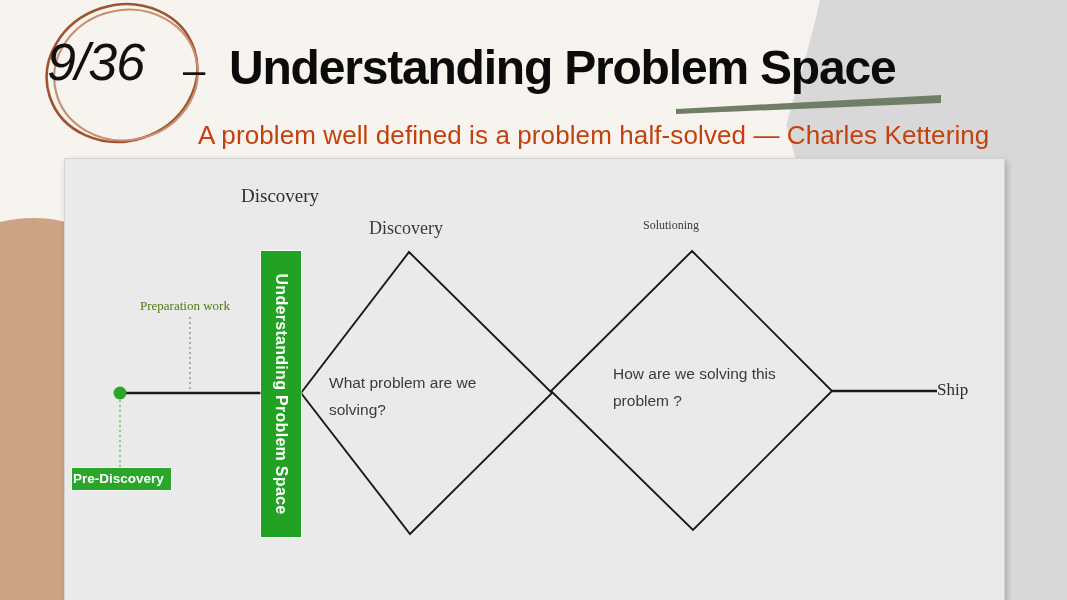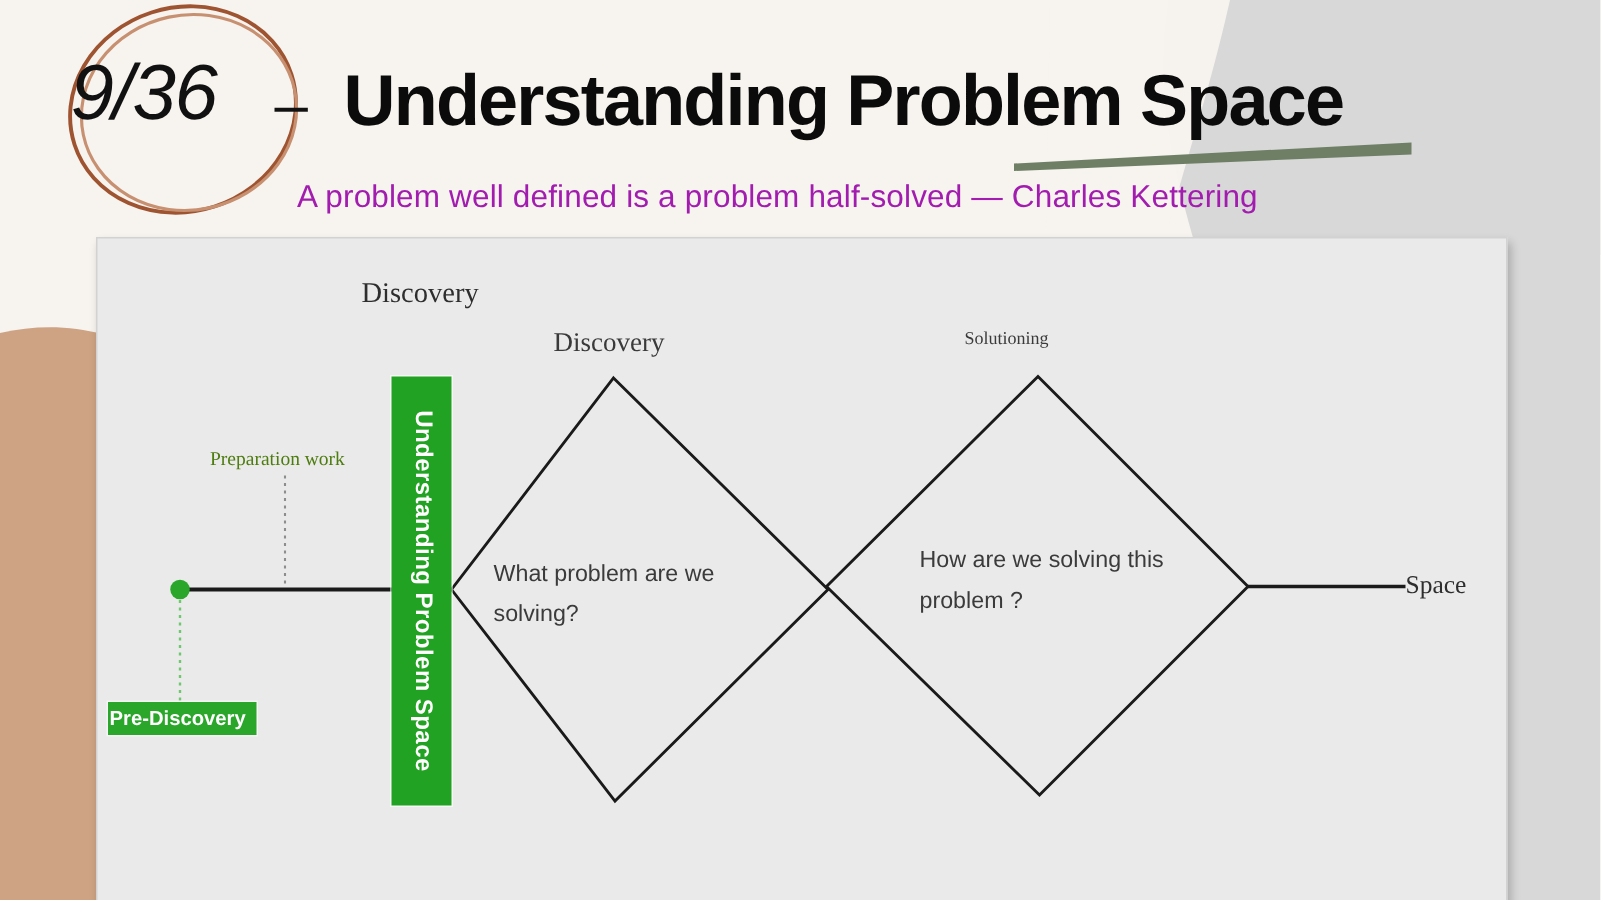--- a/index.html
+++ b/index.html
@@ -63,22 +63,22 @@
     font-weight: 700;
     color: #0b0b0b;
     letter-spacing: -1.2px;
     white-space: nowrap;
     line-height: 1.1;
   }
   .subtitle {
     position: absolute;
     left: 198px;
     top: 120px;
-    font-size: 21px;
-    color: #a21caf;
+    font-size: 26px;
+    color: #c2410c;
     white-space: nowrap;
     letter-spacing: 0.1px;
   }
 
   
   .panel {
     position: absolute;
     left: 64px;
     top: 158px;
     width: 939px;
@@ -212,21 +212,21 @@
 
       <polygon points="627,92 767,232 628,371 486,232" fill="none" stroke="#1a1a1a" stroke-width="1.9"></polygon>
 
       <line x1="767" y1="232" x2="872" y2="232" stroke="#1a1a1a" stroke-width="2.4"></line>
     </svg>
 
     <div class="dg-label lbl-discovery-main">Discovery</div>
     <div class="dg-label lbl-discovery-1">Discovery</div>
     <div class="dg-label lbl-solutioning">Solutioning</div>
     <div class="dg-label lbl-prep">Preparation work</div>
-    <div class="dg-label lbl-ship">Space</div>
+    <div class="dg-label lbl-ship">Ship</div>
 
     <div class="dmd-text dmd-text-1">What problem are we solving?</div>
     <div class="dmd-text dmd-text-2">How are we solving this problem ?</div>
 
     <div class="green-bar">
       <div class="green-bar-text">Understanding Problem Space</div>
     </div>
 
     <div class="pre-badge">Pre-Discovery</div>
 

